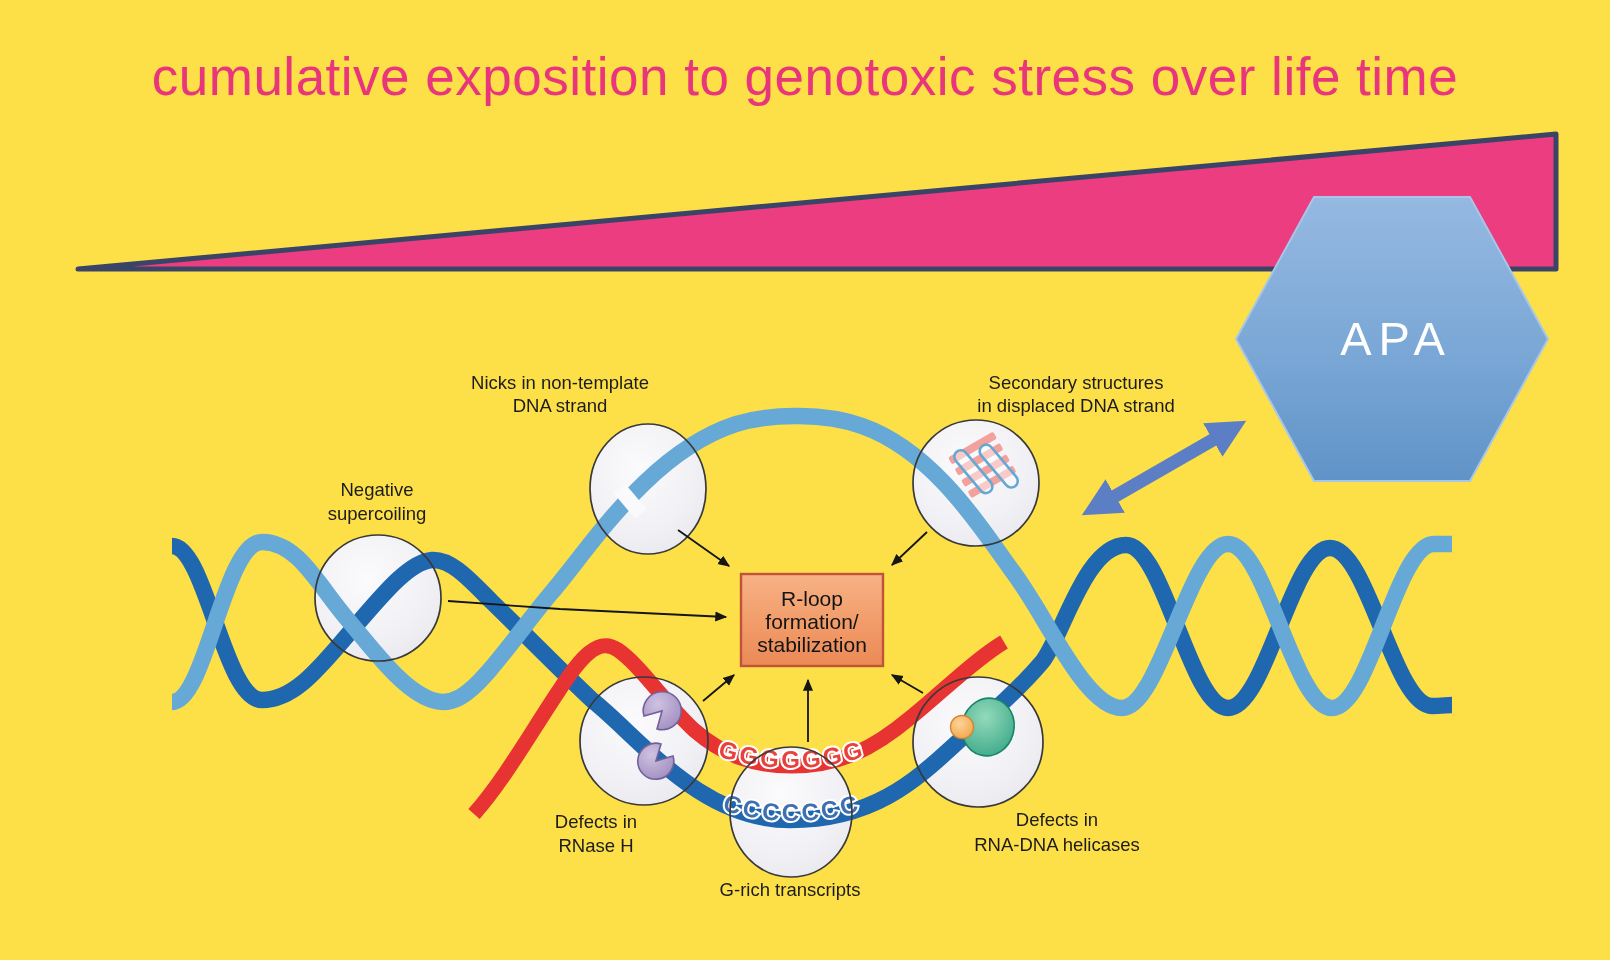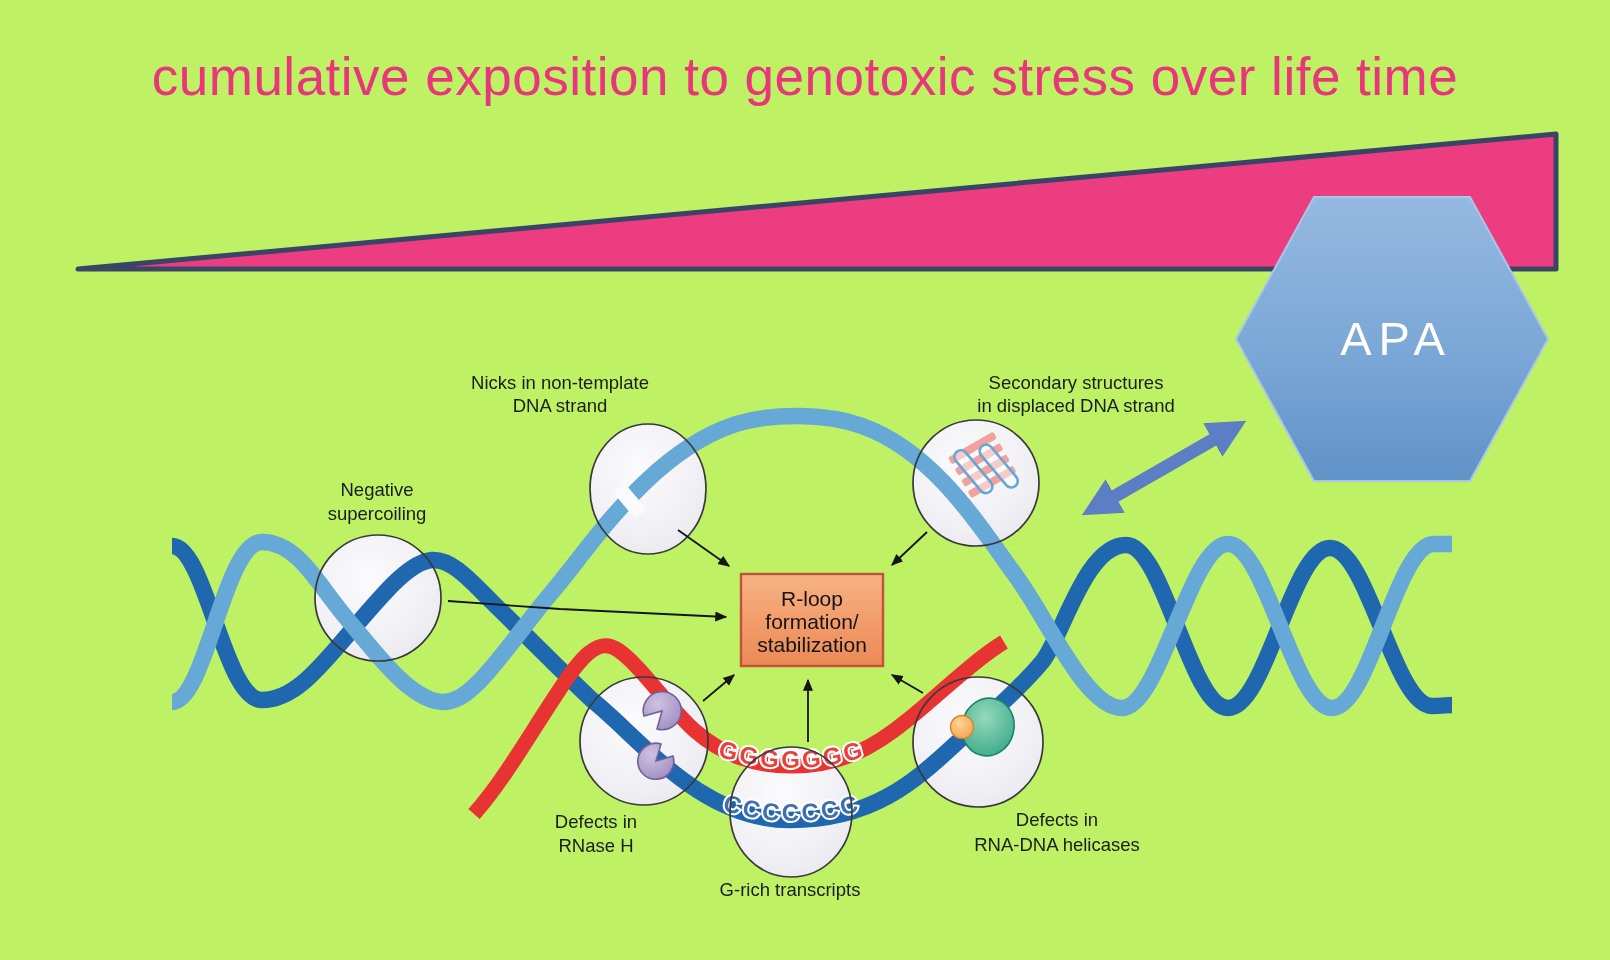--- a/index.html
+++ b/index.html
@@ -8,21 +8,21 @@
     width: 1610px;
     height: 960px;
     background: #ffffff;
     overflow: hidden;
     font-family: "Liberation Sans", sans-serif;
   }
   .stage {
     position: relative;
     width: 1610px;
     height: 960px;
-    background: #bef264;
+    background: #fde047;
   }
   .slide-title {
     position: absolute;
     top: 46px;
     left: 0;
     width: 100%;
     text-align: center;
     font-size: 53px;
     font-weight: 400;
     letter-spacing: 0.5px;

